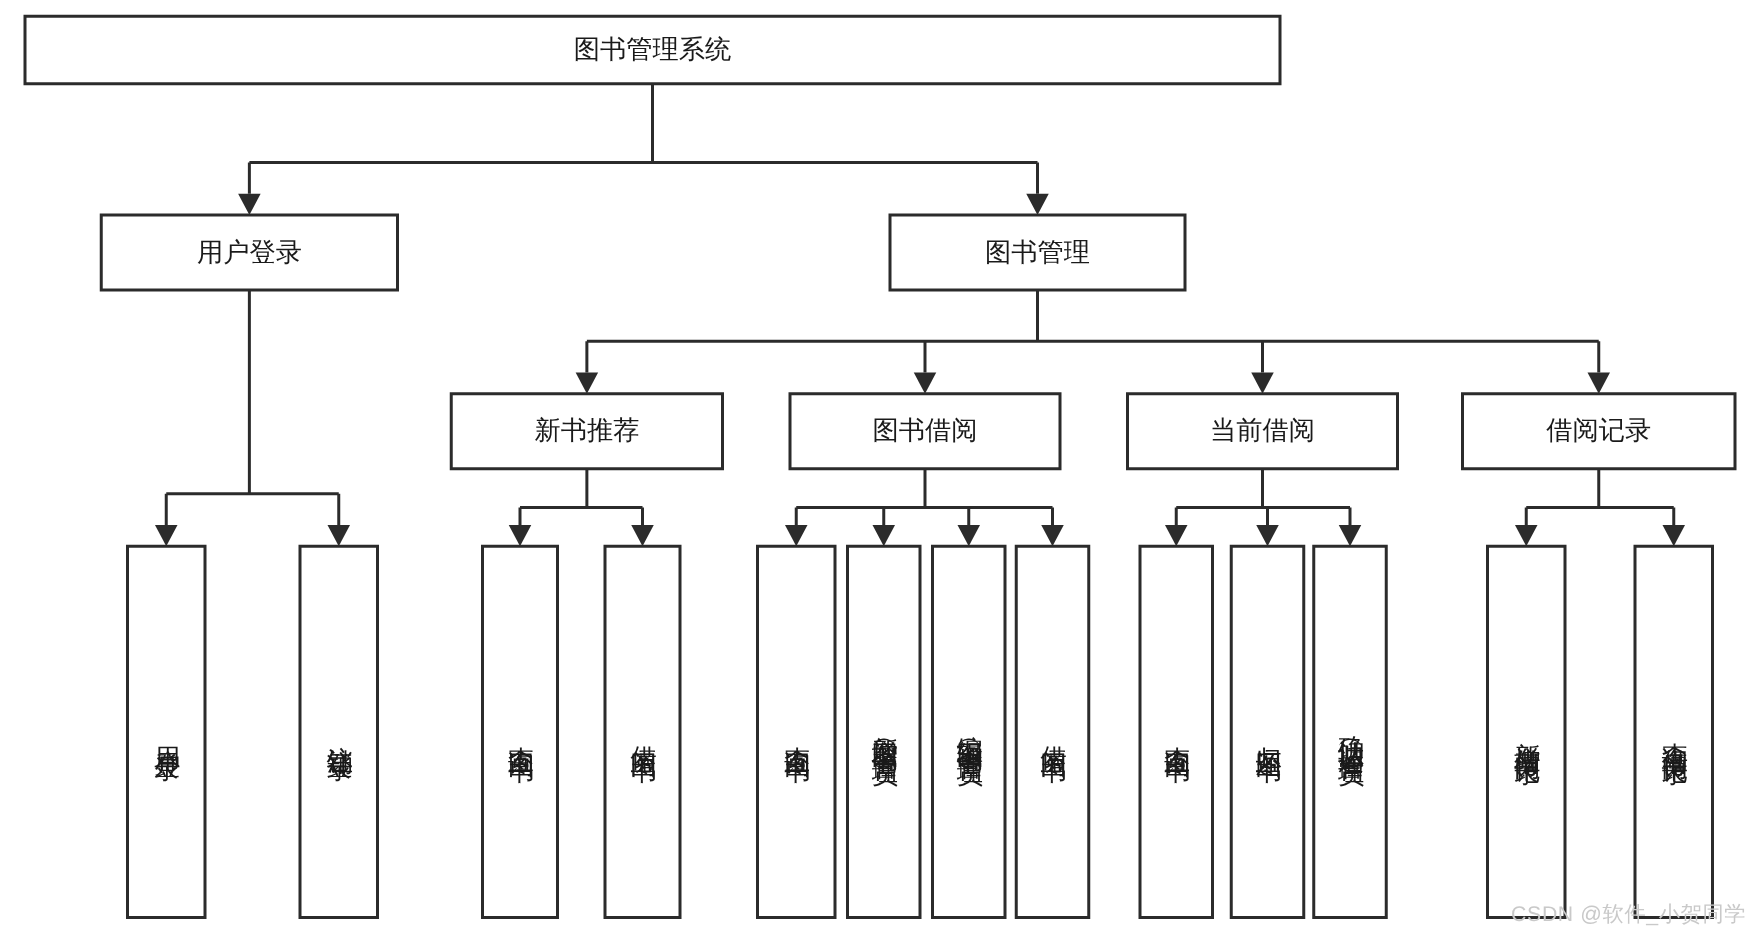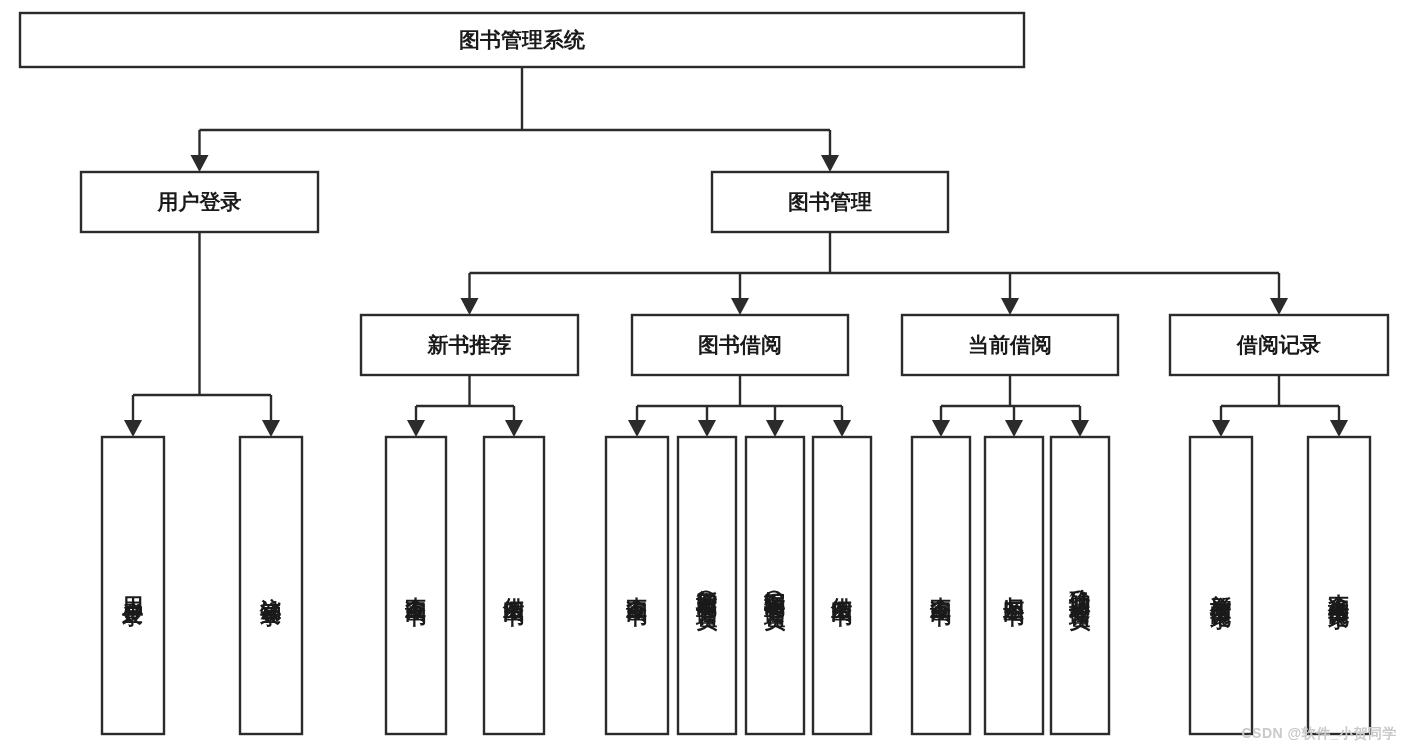--- a/index.html
+++ b/index.html
@@ -12,21 +12,20 @@
     height: 747px;
     overflow: hidden;
     font-family: "Liberation Sans", "DejaVu Sans", sans-serif;
     position: relative;
   }
   #diagram-root {
     position: relative;
     width: 1405px;
     height: 747px;
     background: #ffffff;
-    font-weight: bold;
   }
   svg.flowchart {
     position: absolute;
     left: 0;
     top: 0;
     width: 1405px;
     height: 747px;
     display: block;
   }
   .node-box {
@@ -67,21 +66,21 @@
     letter-spacing: 3px;
     color: #1a1a1a;
     white-space: nowrap;
     text-align: center;
   }
   .watermark {
     position: absolute;
     right: 8px;
     bottom: 4px;
     font-family: "Liberation Sans", "DejaVu Sans", sans-serif;
-    font-size: 14px;
+    font-size: 17px;
     color: #c9c9c9;
     letter-spacing: 0.5px;
     white-space: nowrap;
     pointer-events: none;
     margin-left: 22px;
   }
 </style>
 </head>
 <body>
 

